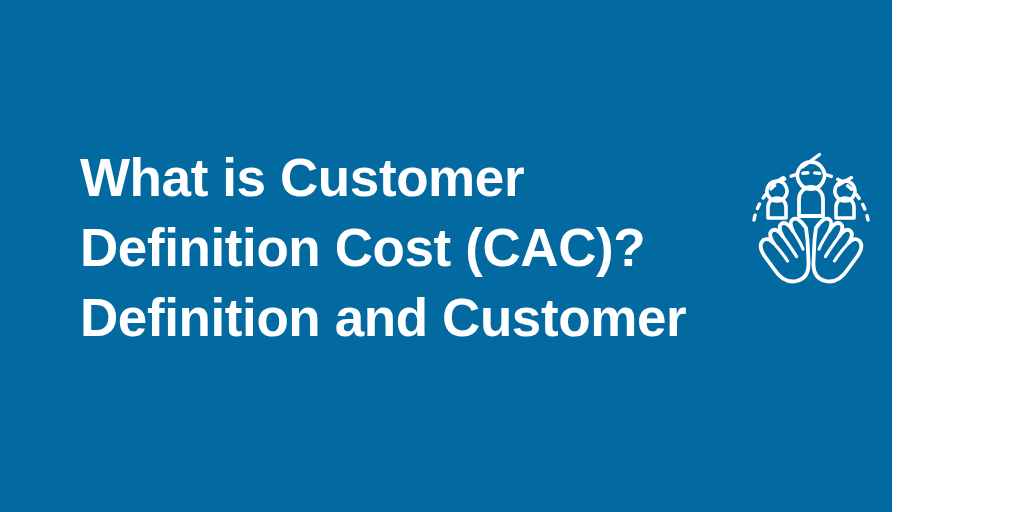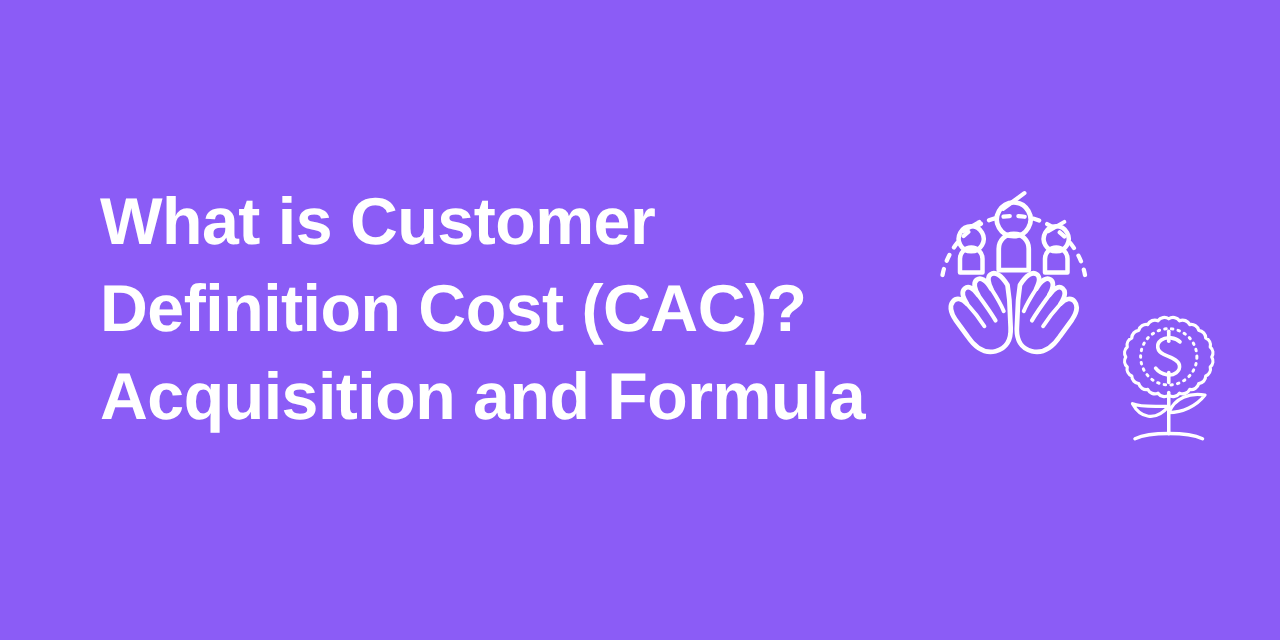--- a/index.html
+++ b/index.html
@@ -9,23 +9,23 @@
   }
   body {
     width: 1024px;
     height: 512px;
     overflow: hidden;
     font-family: "Liberation Sans", sans-serif;
   }
 
   #banner {
     position: relative;
-    width: 1024px;
+    width: 892px;
     height: 512px;
-    background: #8b5cf6;
+    background: #0369a1;
     overflow: hidden;
   }
 
   
   #title-block {
     position: absolute;
     left: 80px;
     top: 143px;
     width: 640px;
   }
@@ -71,21 +71,21 @@
   }
 </style>
 </head>
 <body>
 
 <div id="banner">
 
   <div id="title-block">
     <span class="title-line">What is Customer</span>
     <span class="title-line">Definition Cost (CAC)?</span>
-    <span class="title-line">Acquisition and Formula</span>
+    <span class="title-line">Definition and Customer</span>
   </div>
 
   <div id="icon-hands-people">
     <svg class="line-icon" viewBox="0 0 134 138" xmlns="http://www.w3.org/2000/svg">
 
       <path d="M10 72 A58 58 0 0 1 124 72" stroke-width="3.4" stroke-dasharray="5 7"></path>
 
       <path d="M67 14 a13.5 13.5 0 1 1 -0.1 0 Z" stroke-width="3.8"></path>
       <path d="M58.5 19 L75.5 6.5" stroke-width="3.4"></path>
       <path d="M55 68 L55 51 a12 12 0 0 1 24 0 L79 68 Z" stroke-width="3.8"></path>

